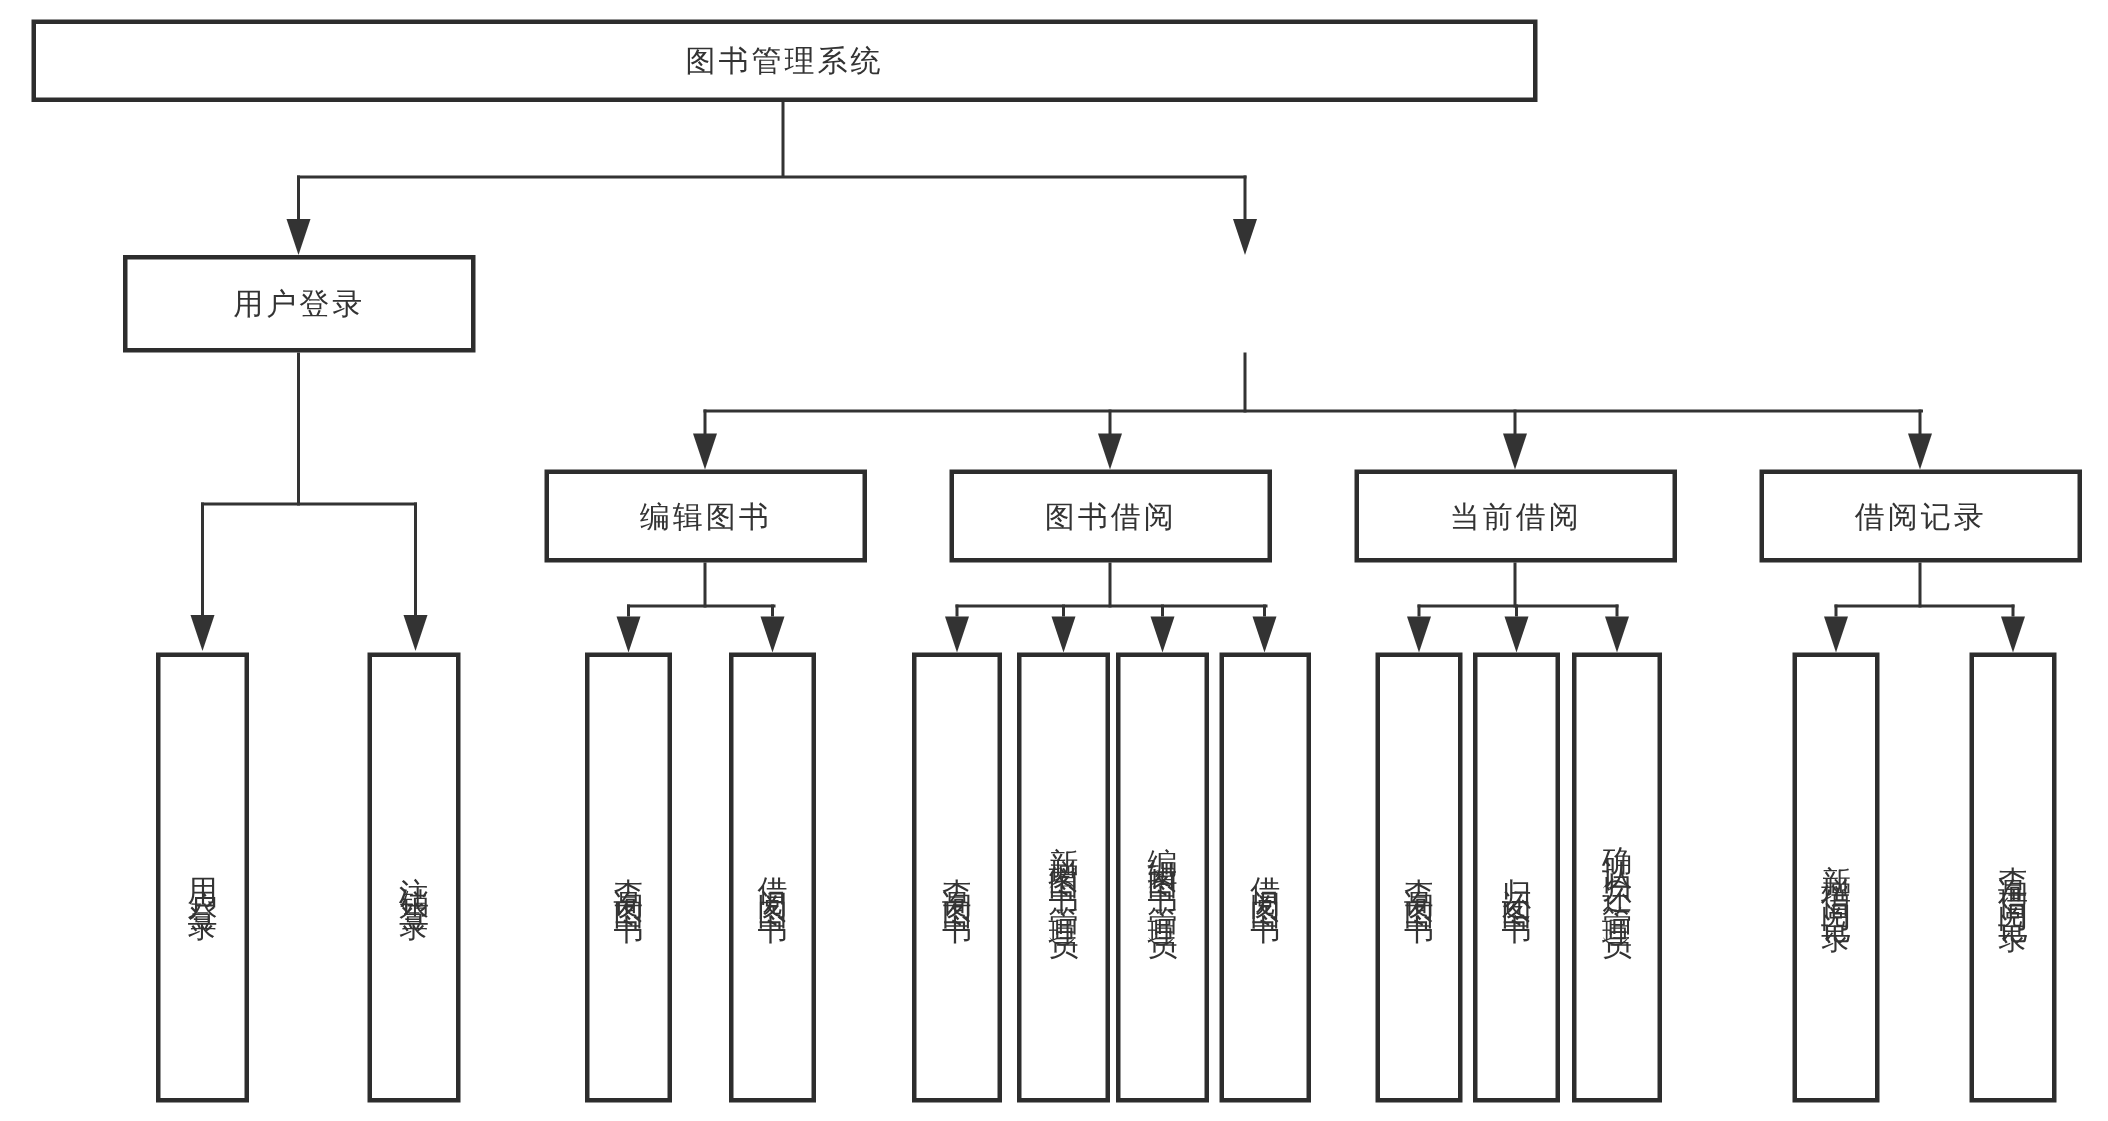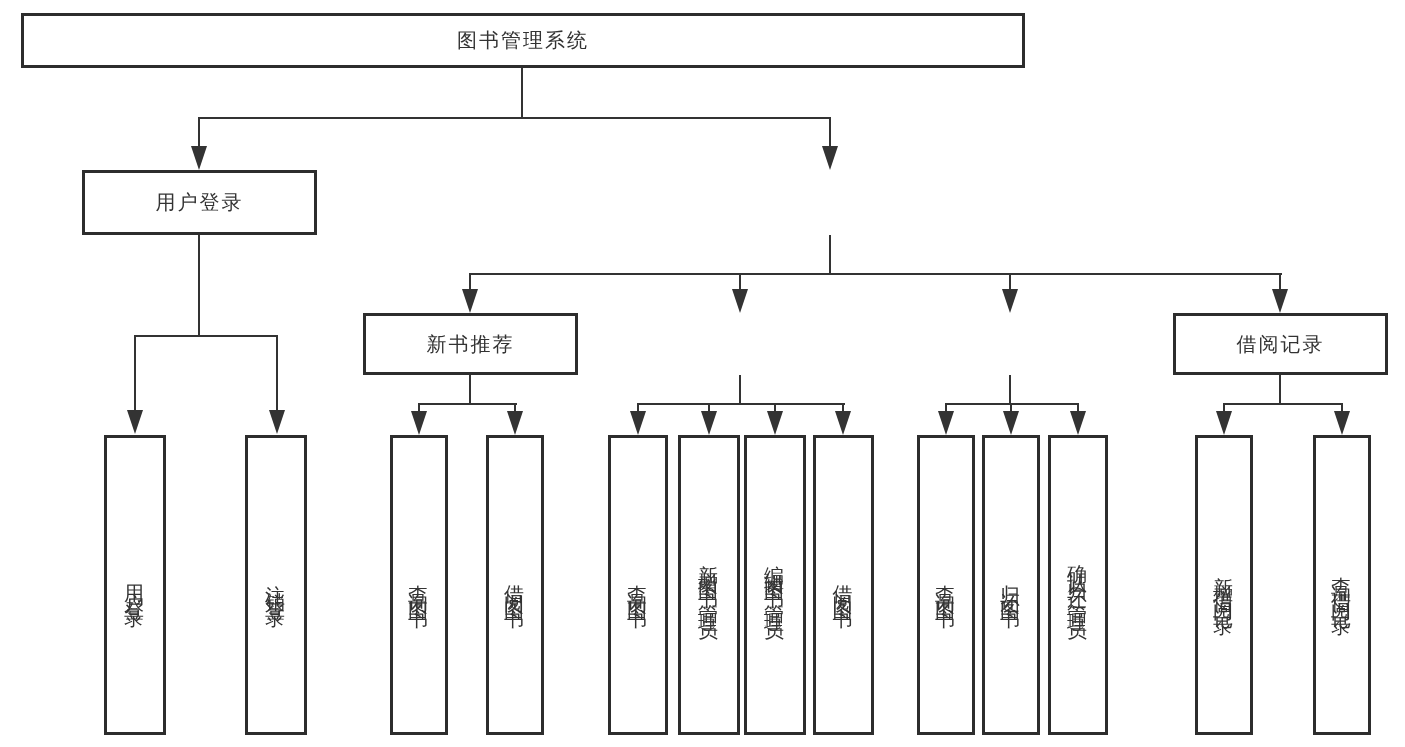--- a/index.html
+++ b/index.html
@@ -97,21 +97,27 @@
   <div class="vl" style="left:469px; top:273px; height:18px;"></div>
   <div class="vl" style="left:739px; top:273px; height:18px;"></div>
   <div class="vl" style="left:1009px; top:273px; height:18px;"></div>
   <div class="vl" style="left:1279px; top:273px; height:18px;"></div>
   <div class="arr" style="left:462px; top:289px;"></div>
   <div class="arr" style="left:732px; top:289px;"></div>
   <div class="arr" style="left:1002px; top:289px;"></div>
   <div class="arr" style="left:1272px; top:289px;"></div>
 
   <div class="box" style="left:363px; top:313px; width:215px; height:62px;">
-    <span>新书推荐</span>
+    <span>编辑图书</span>
+  </div>
+  <div class="box" style="left:633px; top:313px; width:215px; height:62px;">
+    <span>图书借阅</span>
+  </div>
+  <div class="box" style="left:903px; top:313px; width:215px; height:62px;">
+    <span>当前借阅</span>
   </div>
   <div class="box" style="left:1173px; top:313px; width:215px; height:62px;">
     <span>借阅记录</span>
   </div>
 
   <div class="vl" style="left:469px; top:375px; height:30px;"></div>
   <div class="hl" style="left:418px; top:403px; width:99px;"></div>
   <div class="vl" style="left:418px; top:403px; height:8px;"></div>
   <div class="vl" style="left:514px; top:403px; height:8px;"></div>
   <div class="arr" style="left:411px; top:411px;"></div>

